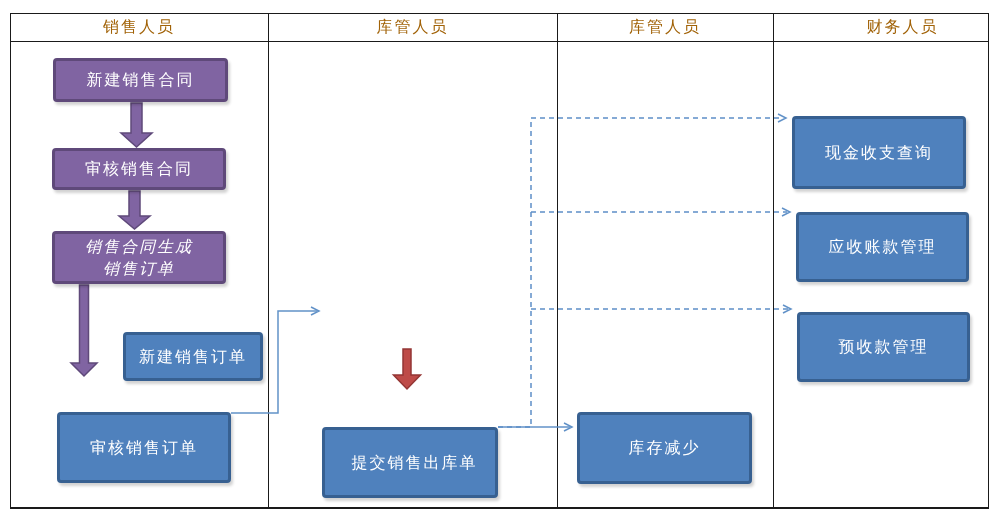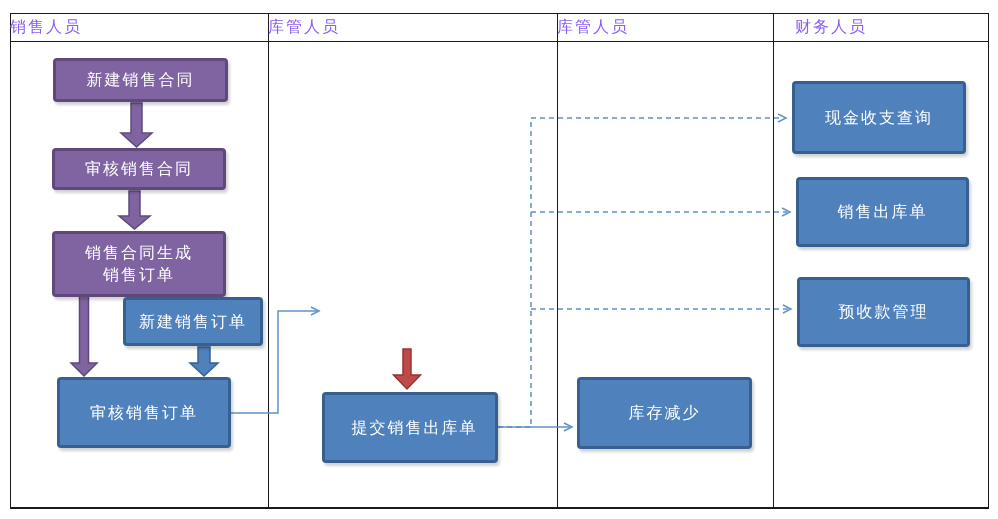--- a/index.html
+++ b/index.html
@@ -33,24 +33,24 @@
     position: absolute;
     top: 13px; height: 494px;
     width: 1px;
     background: #1a1a1a;
   }
   .lane-header {
     position: absolute;
     top: 14px; height: 27px;
     display: flex;
     align-items: center;
-    justify-content: flex-start;
+    justify-content: center;
     font-size: 16px;
     letter-spacing: 2px;
-    color: #8b5cf6;
+    color: #a16207;
   }
   
   .node {
     position: absolute;
     box-sizing: border-box;
     display: flex;
     align-items: center;
     justify-content: center;
     text-align: center;
     color: #ffffff;
@@ -60,20 +60,21 @@
     border-radius: 4px;
     box-shadow: 2px 3px 3px rgba(0,0,0,0.18);
   }
   .node-purple {
     background: #8064A2;
     border: 3px solid #5F497A;
   }
   .node-blue {
     background: #4F81BD;
     border: 3px solid #376091;
+    margin-top: 35px;
   }
   .node-label {
     white-space: pre-line;
   }
   
   svg.connectors {
     position: absolute;
     left: 0; top: 0;
     width: 998px; height: 519px;
   }
@@ -153,39 +154,39 @@
       <path class="thin-line" d="M 783,305 L 791,309 L 783,313"></path>
     </g>
   </svg>
 
   <div class="node node-purple" style="left:53px;  top:58px;  width:175px; height:44px;">
       <span class="node-label">新建销售合同</span>
     </div>
   <div class="node node-purple" style="left:52px;  top:148px; width:174px; height:42px;">
       <span class="node-label">审核销售合同</span>
     </div>
-  <div class="node node-purple" style="left:52px;  top:231px; width:174px; height:66px;">
+  <div class="node node-purple" style="left:52px;  top:231px; width:174px; height:53px;font-style:italic;">
       <span class="node-label">销售合同生成
 销售订单</span>
     </div>
   <div class="node node-blue" style="left:123px; top:297px; width:140px; height:49px;">
       <span class="node-label">新建销售订单</span>
     </div>
   <div class="node node-blue" style="left:57px;  top:377px; width:174px; height:71px;">
       <span class="node-label">审核销售订单</span>
     </div>
   <div class="node node-blue" style="left:322px; top:392px; width:176px; height:71px;padding-left:9px;">
       <span class="node-label">提交销售出库单</span>
     </div>
   <div class="node node-blue" style="left:577px; top:377px; width:175px; height:72px;">
       <span class="node-label">库存减少</span>
     </div>
   <div class="node node-blue" style="left:792px; top:81px;  width:174px; height:73px;">
       <span class="node-label">现金收支查询</span>
     </div>
   <div class="node node-blue" style="left:796px; top:177px; width:173px; height:70px;">
-      <span class="node-label">销售出库单</span>
+      <span class="node-label">应收账款管理</span>
     </div>
   <div class="node node-blue" style="left:797px; top:277px; width:173px; height:70px;">
       <span class="node-label">预收款管理</span>
     </div>
 
 </div>
 
 </body></html>

